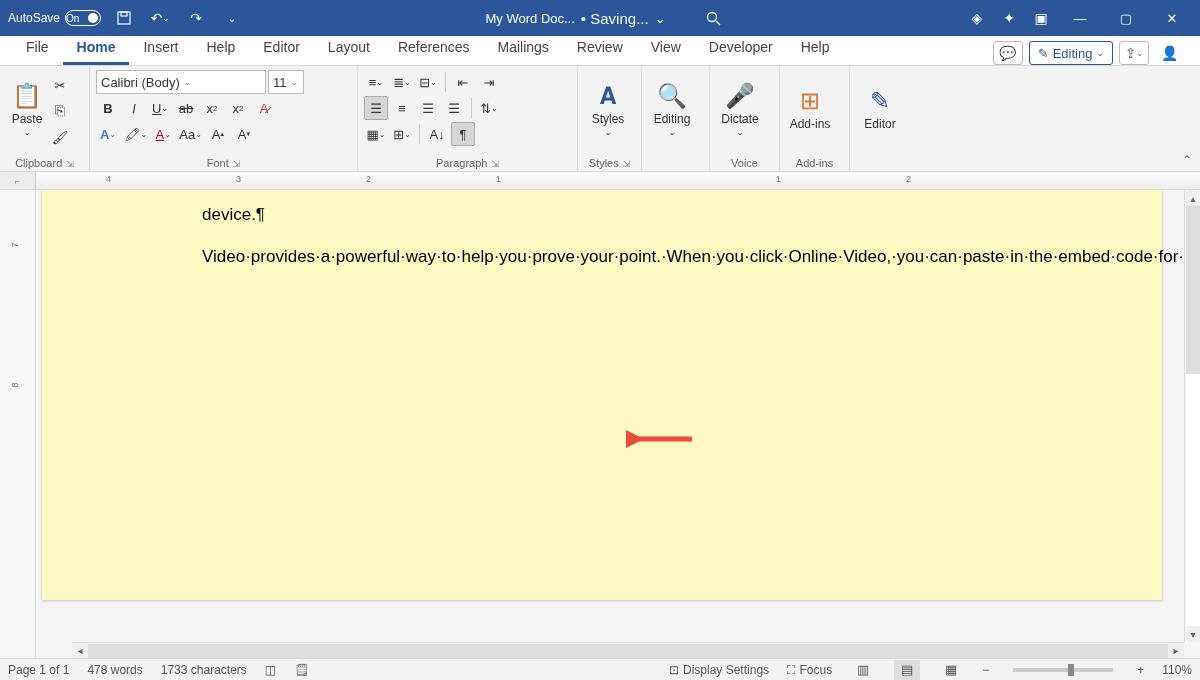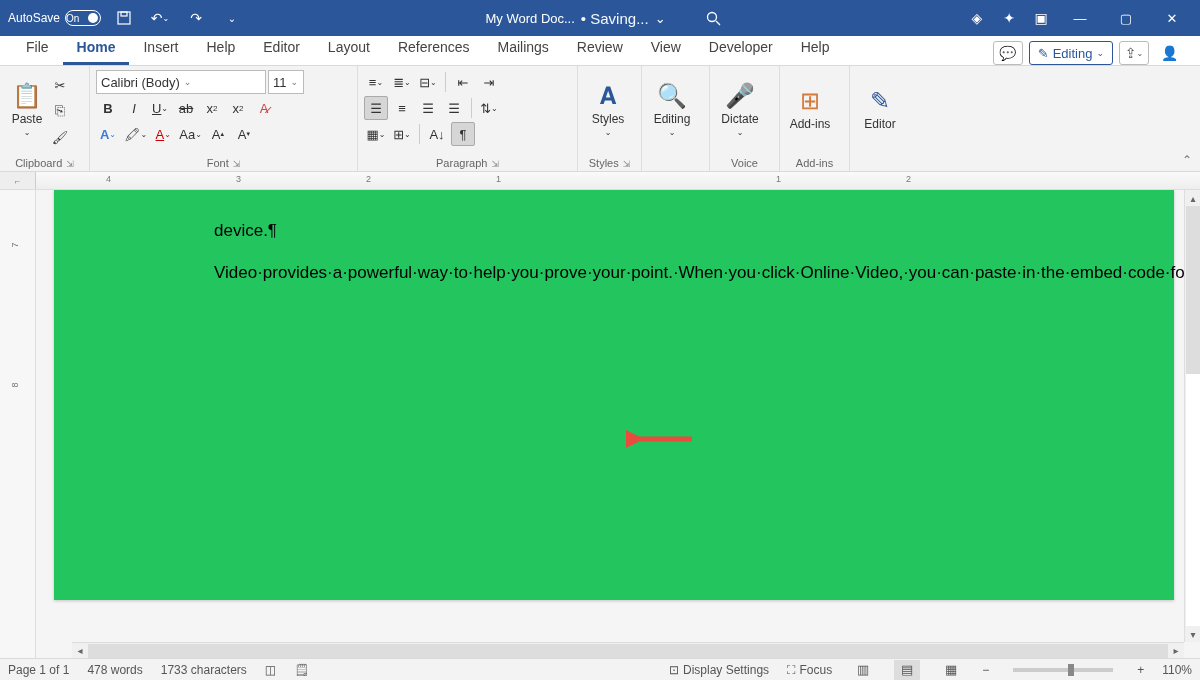--- a/index.html
+++ b/index.html
@@ -48,21 +48,21 @@
 .rulers { height:18px; background:#f7f7f7; border-bottom:1px solid #ddd; display:flex; }
 .ruler-corner { width:36px; background:#eee; border-right:1px solid #ccc; font-size:9px; color:#888; display:flex; align-items:center; justify-content:center; }
 .ruler-h { flex:1; position:relative; background:linear-gradient(#fafafa,#eee); font-size:9px; color:#777; overflow:hidden; }
 .ruler-h .num { position:absolute; top:2px; }
 
 
 .docwrap { position:absolute; top:190px; left:0; right:0; bottom:22px; display:flex; background:#e9e9e9; }
 .vruler { width:36px; background:#f7f7f7; border-right:1px solid #ddd; position:relative; font-size:9px; color:#777; }
 .vruler .num { position:absolute; left:12px; transform:rotate(-90deg); }
 .docscroll { flex:1; overflow:hidden; position:relative; background:#f5f5f5; }
-.page { position:absolute; left:18px; top:0; width:1120px; background:#22c55e; min-height:410px; box-shadow:0 1px 3px rgba(0,0,0,.2); padding:28px 0 60px 0; }
+.page { position:absolute; left:6px; top:0; width:1120px; background:#fef9c3; min-height:410px; box-shadow:0 1px 3px rgba(0,0,0,.2); padding:12px 0 60px 0; }
 .doc-text { margin-left:160px; width:410px; font-family:Calibri,Arial,sans-serif; font-size:17px; line-height:26px; color:#000; }
 .doc-text .para { margin-bottom:16px; }
 .column-break { margin:30px 0 0 160px; width:410px; position:relative; text-align:center; font-size:12px; color:#555; }
 .column-break::before, .column-break::after { content:""; position:absolute; top:50%; width:35%; border-top:1px dotted #999; }
 .column-break::before { left:0; }
 .column-break::after { right:0; }
 .arrow-annot { position:absolute; left:590px; top:237px; pointer-events:none; }
 
 .hscroll { position:absolute; left:36px; right:16px; bottom:0; height:16px; background:#f0f0f0; border-top:1px solid #ddd; display:flex; align-items:center; }
 .hscroll .arrbtn { width:16px; height:16px; display:flex; align-items:center; justify-content:center; font-size:10px; color:#666; cursor:pointer; }

